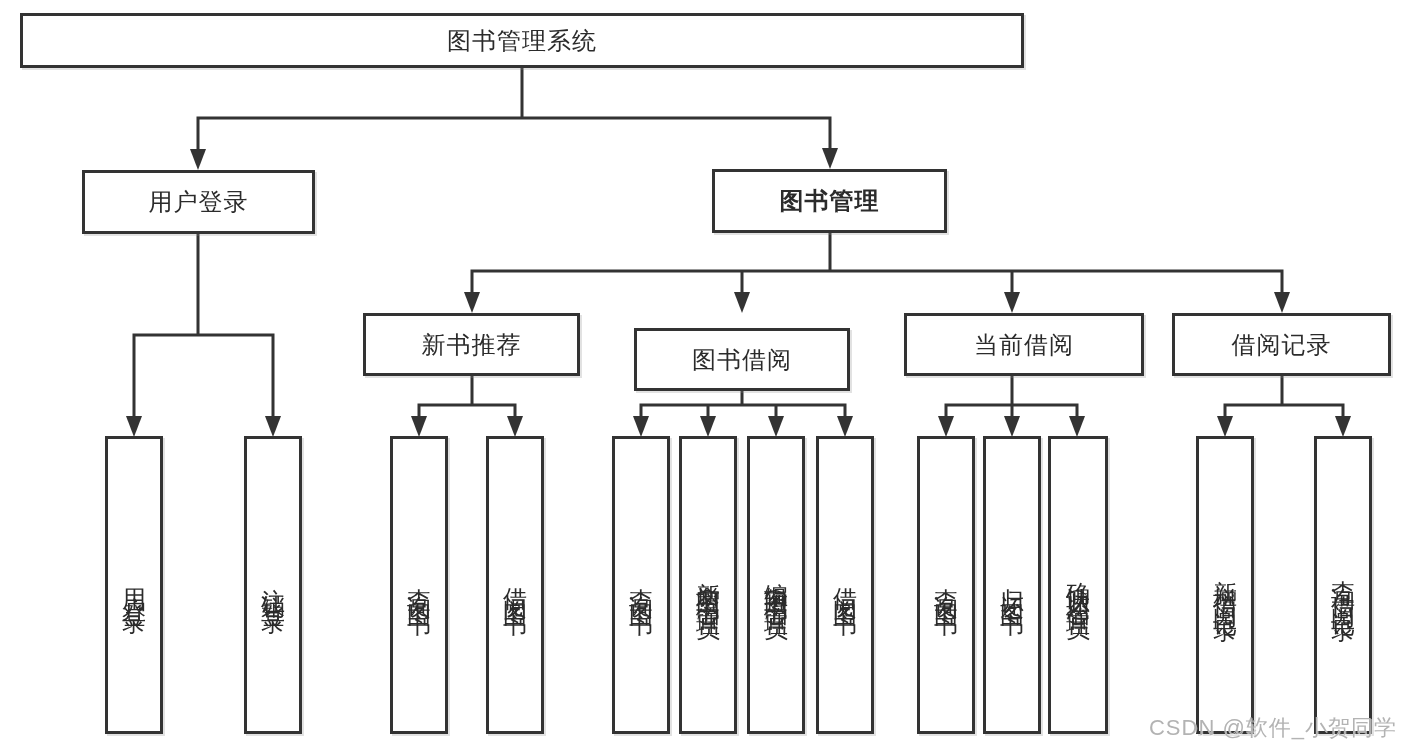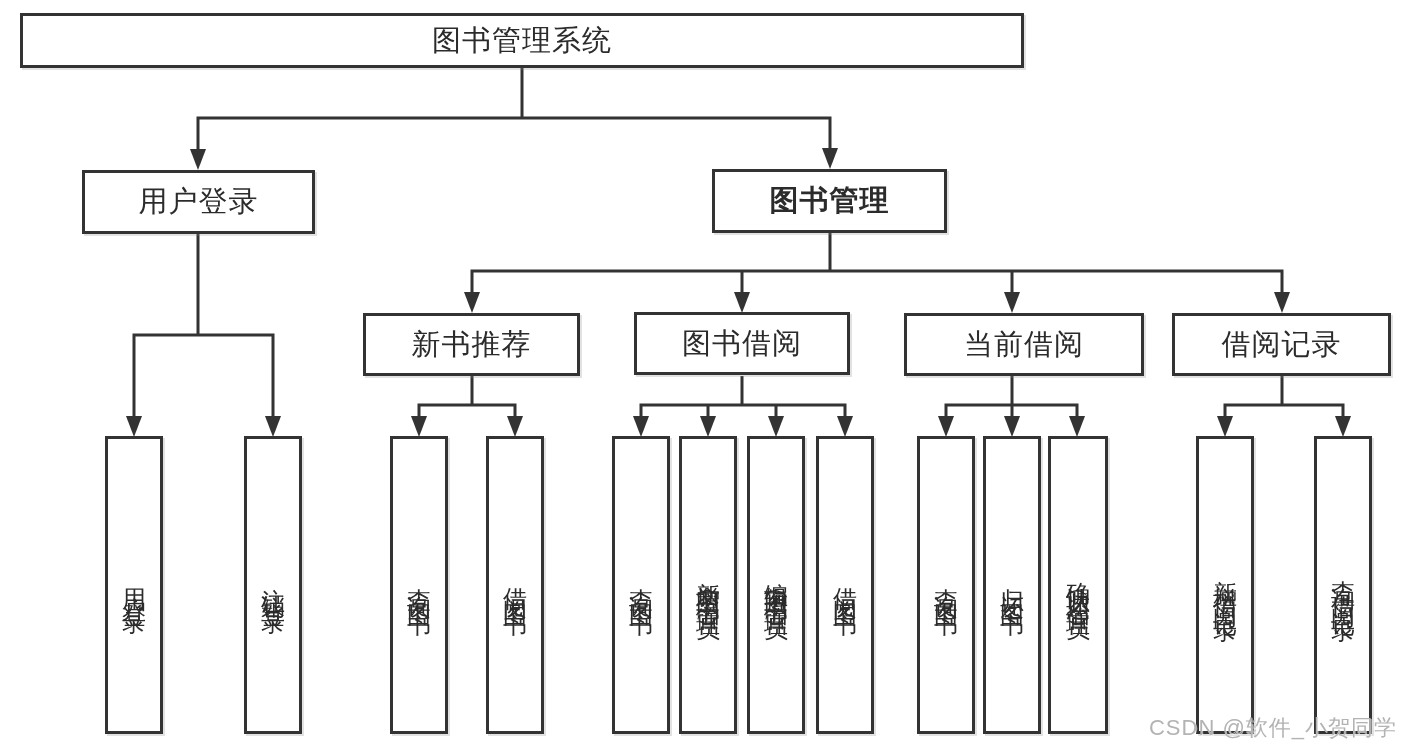--- a/index.html
+++ b/index.html
@@ -24,21 +24,21 @@
   .box{
     position:absolute;
     box-sizing:border-box;
     background:#ffffff;
     border:3px solid var(--line);
     box-shadow:2px 2px 0 rgba(140,140,140,.25);
     display:flex;align-items:center;justify-content:center;
     color:var(--text);
     z-index:2;
   }
-  .box.h{font-size:29px;letter-spacing:1px;white-space:nowrap;}
+  .box.h{font-size:24px;letter-spacing:1px;white-space:nowrap;}
   .box.v{width:58px;top:436px;height:298px;}
   .vtext{
     writing-mode:vertical-rl;
     text-orientation:mixed;
     font-size:24px;
     line-height:1;
     letter-spacing:8px;
     color:var(--text);
     white-space:nowrap;
   }
@@ -110,21 +110,21 @@
   <div class="box h" style="left:82px;top:170px;width:233px;height:64px;">
     <span>用户登录</span>
   </div>
   <div class="box h" style="left:712px;top:169px;width:235px;height:64px;font-weight:bold;">
     <span>图书管理</span>
   </div>
 
   <div class="box h" style="left:363px;top:313px;width:217px;height:63px;">
     <span>新书推荐</span>
   </div>
-  <div class="box h" style="left:634px;top:312px;width:216px;height:63px;">
+  <div class="box h" style="left:634px;top:328px;width:216px;height:63px;">
     <span>图书借阅</span>
   </div>
   <div class="box h" style="left:904px;top:313px;width:240px;height:63px;">
     <span>当前借阅</span>
   </div>
   <div class="box h" style="left:1172px;top:313px;width:219px;height:63px;">
     <span>借阅记录</span>
   </div>
 
   <div class="box v" style="left:105px;">

